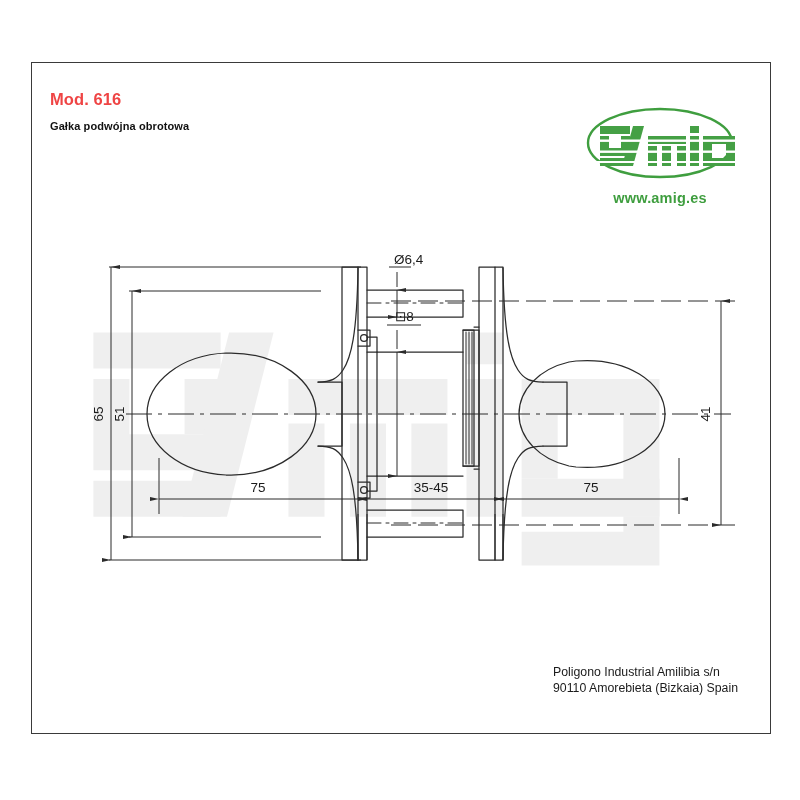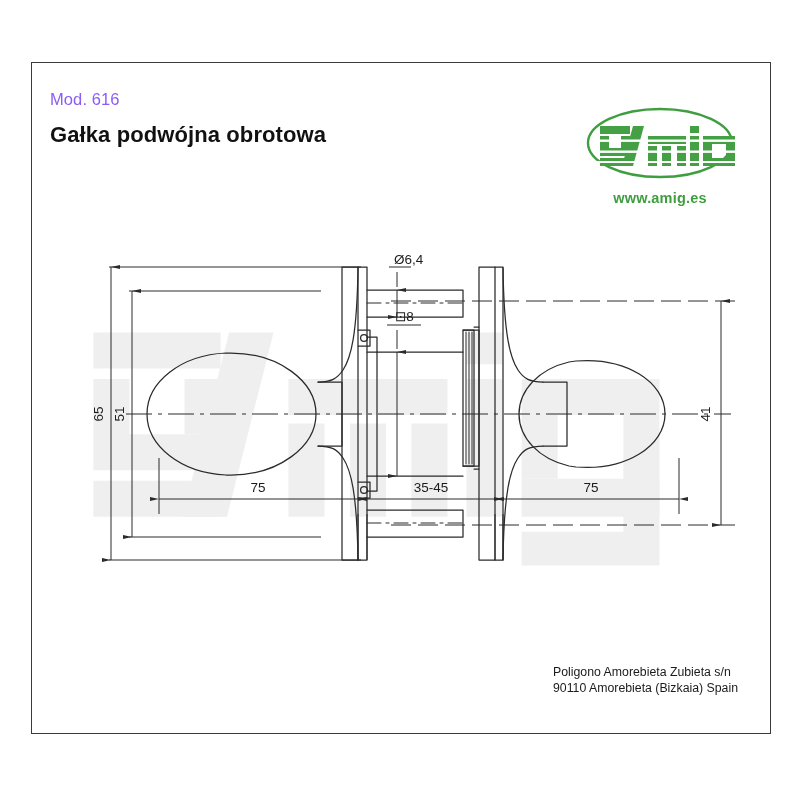--- a/index.html
+++ b/index.html
@@ -32,27 +32,27 @@
     background: #ffffff;
   }
   .title-block {
     position: absolute;
     left: 50px;
     top: 88px;
     line-height: 1.45;
   }
   .title-model {
     font-size: 16.5px;
-    font-weight: normal;
-    color: #8b5cf6;
+    font-weight: bold;
+    color: #ef4444;
     letter-spacing: 0.1px;
     white-space: nowrap;
   }
   .title-name {
-    font-size: 22px;
+    font-size: 11px;
     font-weight: bold;
     color: #111111;
     letter-spacing: 0.1px;
     white-space: nowrap;
     margin-top: 7px;
   }
   .logo-block {
     position: absolute;
     left: 570px;
     top: 104px;
@@ -332,17 +332,17 @@
       <g fill="#ffffff">
         <rect x="26" y="35.5" width="144" height="2.4"></rect>
         <rect x="26" y="46.5" width="144" height="2.4"></rect>
         <rect x="26" y="57.0" width="144" height="2.0"></rect>
       </g>
     </svg>
     <div class="logo-url">www.amig.es</div>
   </div>
 
   <div class="footer-block">
-    <div class="footer-line">Poligono Amorebieta Zubieta s/n</div>
+    <div class="footer-line">Poligono Industrial Amilibia s/n</div>
     <div class="footer-line">90110 Amorebieta (Bizkaia) Spain</div>
   </div>
 
 </div>
 
 </body></html>

